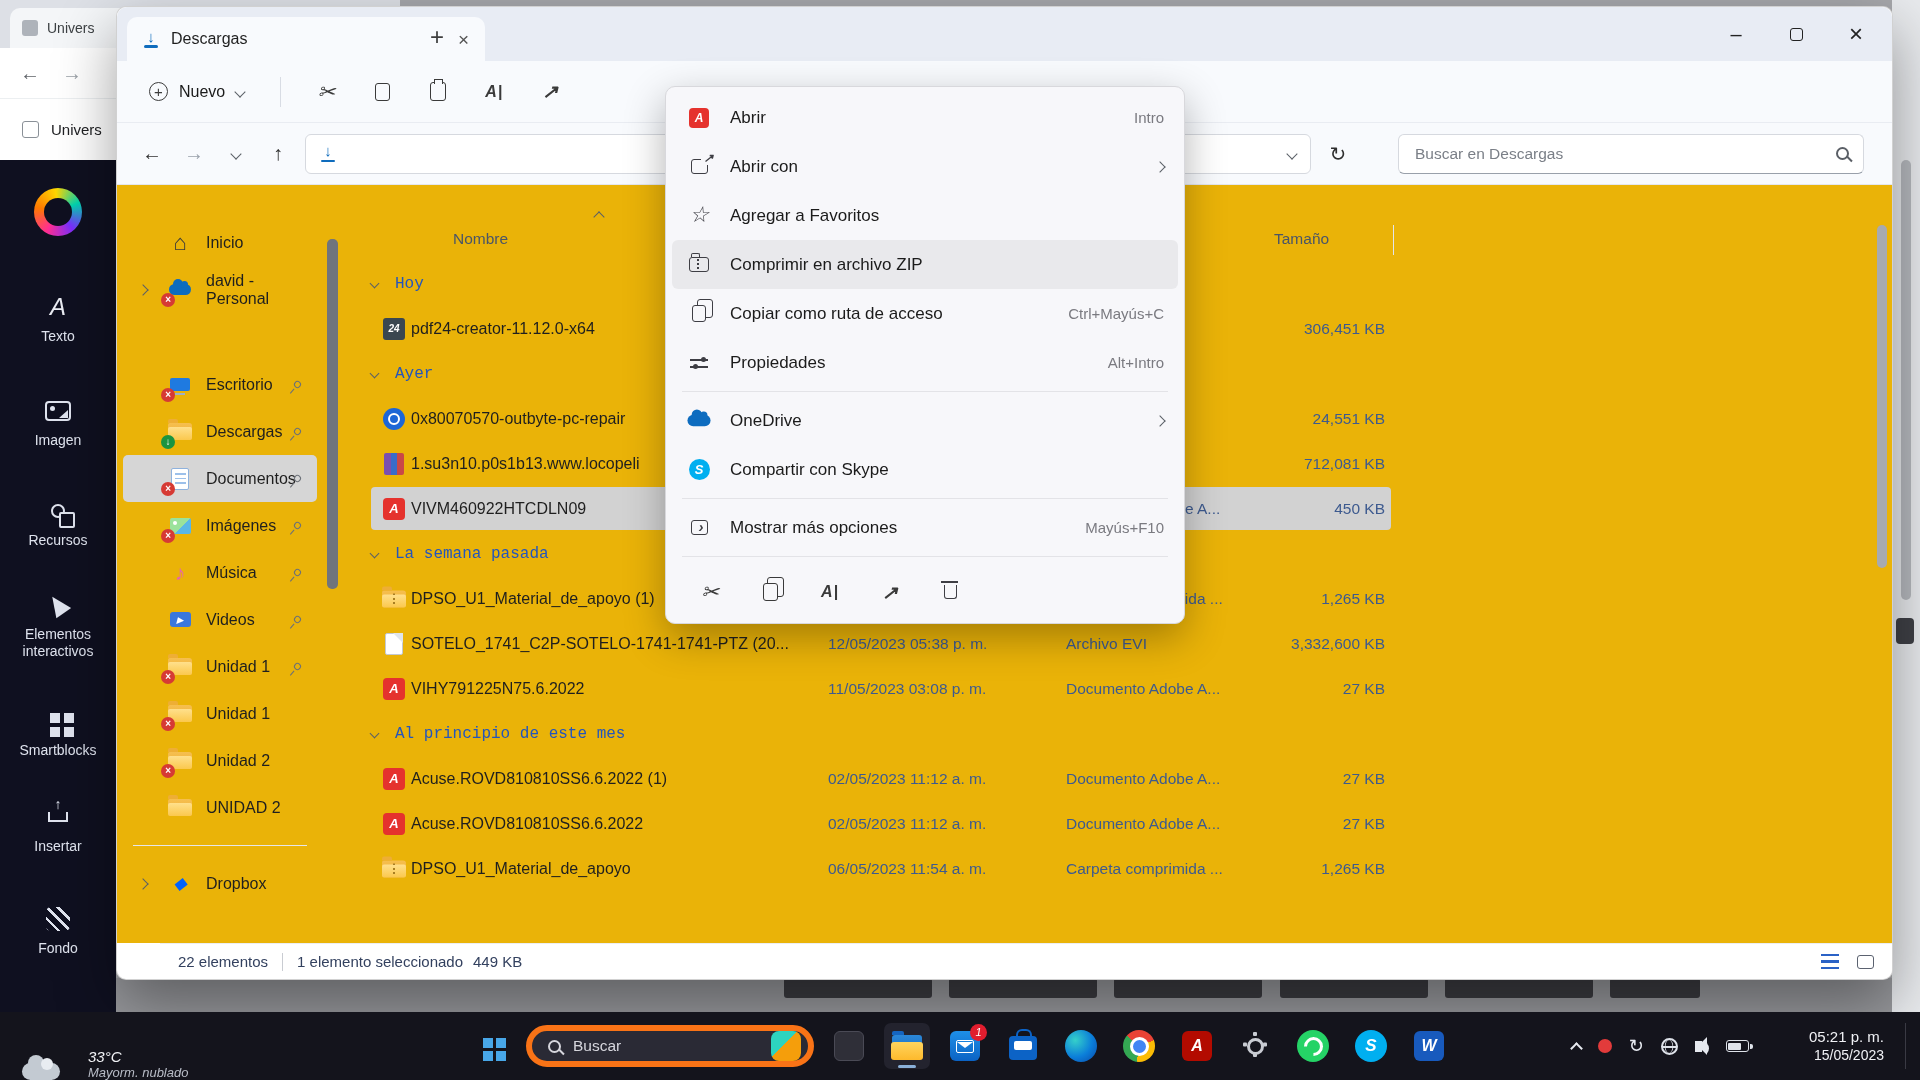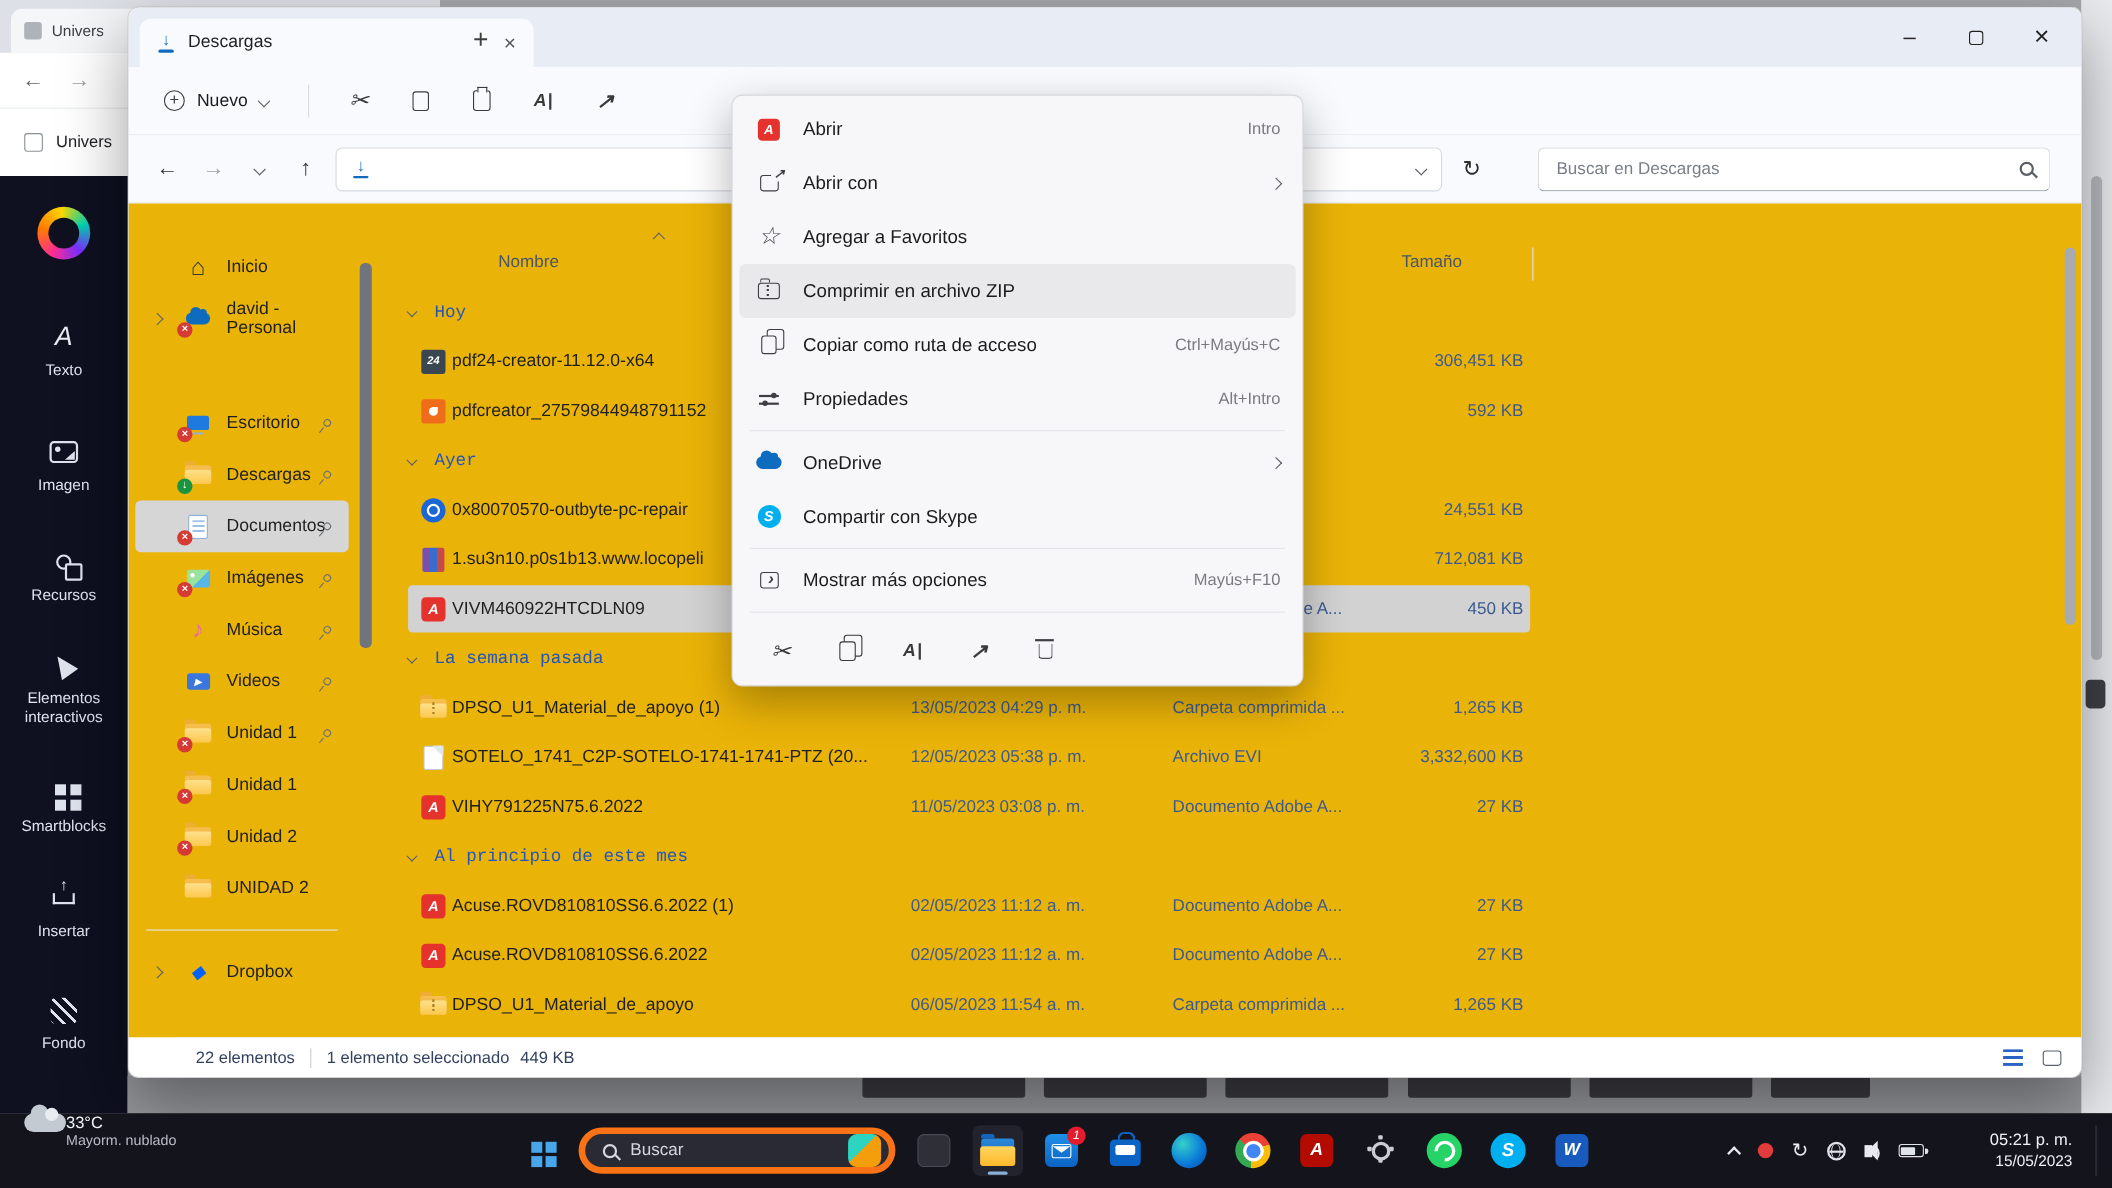--- a/index.html
+++ b/index.html
@@ -209,21 +209,21 @@
   .m-cloud{transform:scale(1.05);}
   .m-skype{width:21px;height:21px;border-radius:50%;background:#00aff0;color:#fff;display:flex;align-items:center;justify-content:center;}
   .m-skype::before{content:"S";font-size:13px;font-weight:700;}
   .m-more{width:17px;height:15px;border:1.8px solid #3e3e44;border-radius:3px;position:relative;}
   .m-more::after{content:"›";position:absolute;right:3px;top:-3px;font-size:15px;font-weight:700;color:#3e3e44;}
   .i-trash{width:13px;height:14px;border:1.7px solid #3e3e44;border-top:none;border-radius:0 0 3px 3px;position:relative;}
   .i-trash::before{content:"";position:absolute;top:-4px;left:-3.5px;width:17px;height:2px;background:#3e3e44;}
 
   
   .taskbar{position:absolute;left:0;right:0;bottom:0;height:68px;background:#14141c;z-index:100;color:#fff;}
-  .tb-weather{position:absolute;left:14px;top:0;height:68px;display:flex;align-items:flex-start;gap:0;padding:0 8px;}
+  .tb-weather{position:absolute;left:14px;top:0;height:68px;display:flex;align-items:flex-end;gap:28px;padding:0 8px;font-style:italic;}
   .w-cloud{width:38px;height:17px;background:#c3cad2;border-radius:10px;position:relative;}
   .w-cloud::before{content:"";position:absolute;width:16px;height:16px;background:#c3cad2;border-radius:50%;top:-8px;left:6px;}
   .w-cloud::after{content:"";position:absolute;width:12px;height:12px;background:#e8ecf1;border-radius:50%;top:-5px;left:19px;}
   .w-temp{font-size:15px;color:#f2f3f6;}
   .w-cond{font-size:13px;color:#b9bdc7;}
   .tb-center{position:absolute;left:50%;top:0;height:68px;transform:translateX(-50%);display:flex;align-items:center;gap:12px;}
   .tb-ic{width:46px;height:46px;display:flex;align-items:center;justify-content:center;border-radius:7px;position:relative;}
   .tb-ic.open{background:#23232e;}
   .runbar{position:absolute;bottom:1px;left:50%;transform:translateX(-50%);width:18px;height:3px;border-radius:2px;background:#8ab0d8;}
   .i-start{width:10px;height:10px;background:#48a7e8;box-shadow:13px 0 0 #48a7e8,0 13px 0 #48a7e8,13px 13px 0 #48a7e8;margin:-7px 0 0 -7px;}
@@ -536,29 +536,20 @@
       </div>
       <div class="frow">
         <span class="c-icon">
             <i class="ic-pdf24"></i>
           </span>
         <span class="c-name">pdf24-creator-11.12.0-x64</span>
         <span class="c-date"></span>
         <span class="c-type"></span>
         <span class="c-size">306,451 KB</span>
       </div>
-      <div class="frow">
-        <span class="c-icon">
-            <i class="ic-pdfc"></i>
-          </span>
-        <span class="c-name">pdfcreator_27579844948791152</span>
-        <span class="c-date"></span>
-        <span class="c-type"></span>
-        <span class="c-size">592 KB</span>
-      </div>
 
       <div class="ghead">
         <i class="chv d"></i>
         <span class="glabel">Ayer</span>
       </div>
       <div class="frow">
         <span class="c-icon">
             <i class="ic-exe"></i>
           </span>
         <span class="c-name">0x80070570-outbyte-pc-repair</span>

